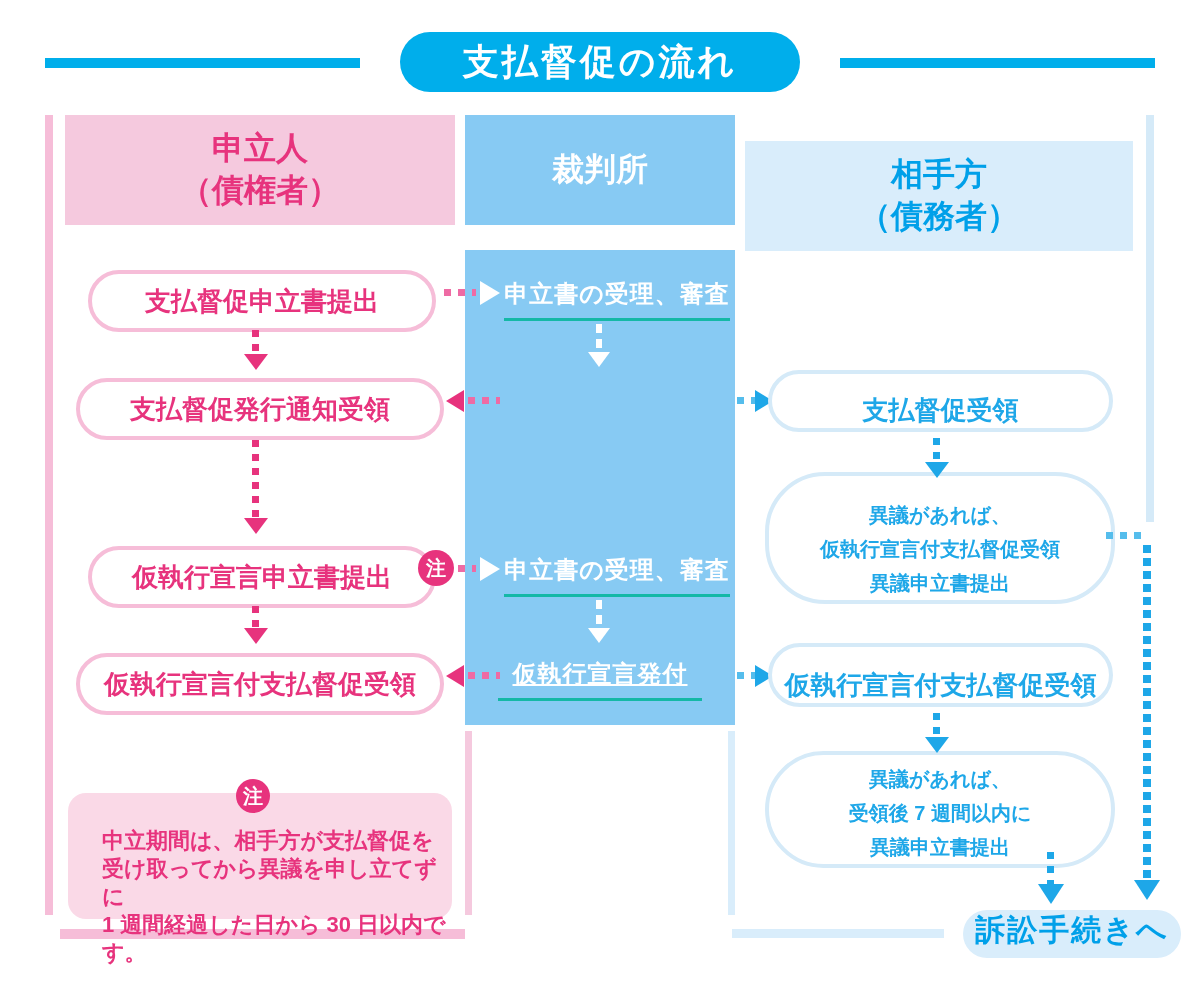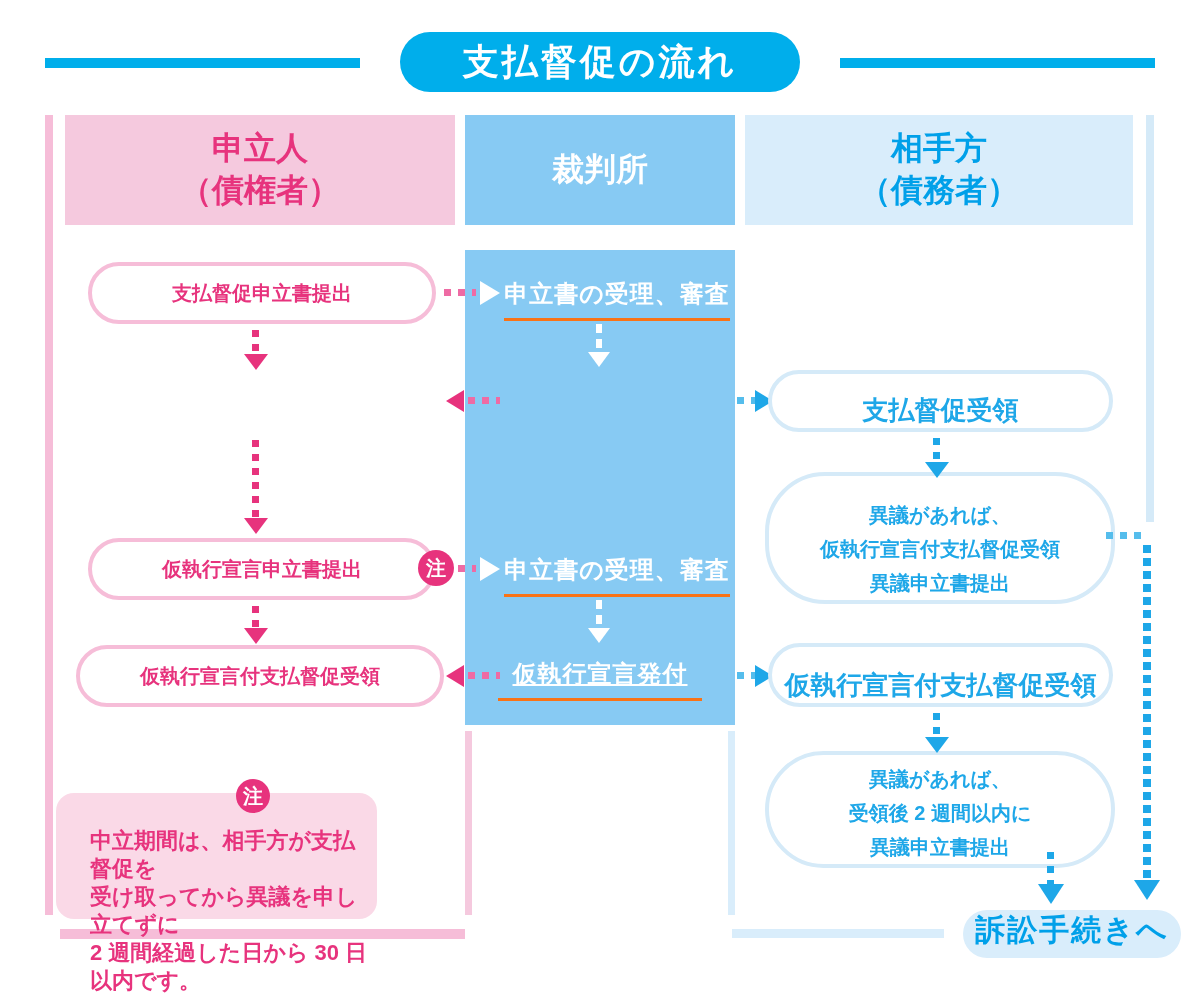--- a/index.html
+++ b/index.html
@@ -22,39 +22,39 @@
   
   .title-bar{height:10px;background:var(--title-cyan);}
   .title-pill{background:var(--title-cyan);border-radius:32px;color:#fff;font-size:36px;
               display:flex;align-items:center;justify-content:center;letter-spacing:3px;}
 
   
   .col-header{display:flex;flex-direction:column;align-items:center;justify-content:center;
               font-size:32px;line-height:1.3;text-align:center;}
   .hdr-pink{background:var(--pale-pink);color:var(--deep-pink);}
   .hdr-blue{background:var(--court-blue);color:#fff;}
-  .hdr-pale{background:var(--pale-blue);color:var(--cyan-text);}
+  .hdr-pale{background:var(--pale-blue);color:var(--cyan-text);margin-top:26px;}
 
   
   .vbar-pink{width:8px;background:var(--light-pink);}
   .vbar-blue{width:8px;background:var(--pill-blue-border);}
   .hbar-pink{height:10px;background:var(--light-pink);}
   .hbar-blue{height:9px;background:var(--pale-blue);}
   .thinline-pink{width:7px;background:var(--pale-pink);}
   .thinline-blue{width:7px;background:var(--pale-blue);}
 
   
   .court-panel{background:var(--court-blue);}
-  .court-label{color:#fff;font-size:24px;text-align:center;border-bottom:3px solid #f97316;
+  .court-label{color:#fff;font-size:24px;text-align:center;border-bottom:3px solid #14b8a6;
                padding-bottom:8px;letter-spacing:1px;}
 
   
   .pill{background:#fff;display:flex;flex-direction:column;align-items:center;justify-content:center;
         text-align:center;box-sizing:border-box;}
-  .pill-pink{border:4px solid var(--light-pink);border-radius:34px;color:var(--deep-pink);font-size:20px;}
+  .pill-pink{border:4px solid var(--light-pink);border-radius:34px;color:var(--deep-pink);font-size:26px;margin-top:8px;}
   .pill-blue{border:4px solid var(--pill-blue-border);color:var(--cyan);font-size:26px;justify-content:flex-end;}
   .r34{border-radius:34px;} .r60{border-radius:60px;}
   .pill-blue .ln{line-height:34px;font-size:20px;}
 
   
   .note-box{background:var(--note-pink);border-radius:18px;color:var(--deep-pink);
             font-size:22px;line-height:28px;padding:34px 0 0 34px;box-sizing:border-box;}
   .badge{background:var(--deep-pink);color:#fff;border-radius:50%;display:flex;
          align-items:center;justify-content:center;font-size:20px;}
 
@@ -108,20 +108,23 @@
   <div class="abs court-panel" style="left:465px;top:250px;width:270px;height:475px;"></div>
   <div class="abs thinline-pink" style="left:465px;top:731px;height:184px;"></div>
   <div class="abs thinline-blue" style="left:728px;top:731px;height:184px;"></div>
 
   <div class="abs hbar-pink" style="left:60px;top:929px;width:405px;"></div>
   <div class="abs hbar-blue" style="left:732px;top:929px;width:212px;"></div>
 
   <div class="abs pill pill-pink" style="left:88px;top:262px;width:348px;height:62px;">
     <span>支払督促申立書提出</span>
   </div>
+  <div class="abs pill pill-pink" style="left:76px;top:370px;width:368px;height:62px;">
+    <span>支払督促発行通知受領</span>
+  </div>
   <div class="abs pill pill-pink" style="left:88px;top:538px;width:348px;height:62px;">
     <span>仮執行宣言申立書提出</span>
   </div>
   <div class="abs badge" style="left:418px;top:550px;width:36px;height:36px;">
     <span>注</span>
   </div>
   <div class="abs pill pill-pink" style="left:76px;top:645px;width:368px;height:62px;">
     <span>仮執行宣言付支払督促受領</span>
   </div>
 
@@ -162,42 +165,42 @@
   <div class="abs pill pill-blue r60" style="left:765px;top:472px;width:350px;height:132px;">
     <span class="ln">異議があれば、</span>
     <span class="ln">仮執行宣言付支払督促受領</span>
     <span class="ln">異議申立書提出</span>
   </div>
   <div class="abs pill pill-blue r34" style="left:768px;top:643px;width:345px;height:64px;">
     <span>仮執行宣言付支払督促受領</span>
   </div>
   <div class="abs pill pill-blue r60" style="left:765px;top:751px;width:350px;height:117px;">
     <span class="ln">異議があれば、</span>
-    <span class="ln">受領後 2 週間以内に</span>
+    <span class="ln">受領後 7 週間以内に</span>
     <span class="ln">異議申立書提出</span>
   </div>
 
   <div class="abs dot-v-cyan" style="left:933px;top:438px;height:24px;"></div>
   <div class="abs tri tri-down-cyan" style="left:925px;top:462px;"></div>
   <div class="abs dot-v-cyan" style="left:933px;top:713px;height:24px;"></div>
   <div class="abs tri tri-down-cyan" style="left:925px;top:737px;"></div>
 
   <div class="abs dot-v-cyan" style="left:1047px;top:852px;height:32px;"></div>
   <div class="abs tri tri-down-cyan-big" style="left:1038px;top:884px;"></div>
 
   <div class="abs dot-h-cyan" style="left:1106px;top:532px;width:42px;"></div>
   <div class="abs dash-v-cyan" style="left:1143px;top:545px;height:335px;"></div>
   <div class="abs tri tri-down-cyan-big" style="left:1134px;top:880px;"></div>
 
   <div class="abs outcome" style="left:963px;top:910px;width:218px;height:48px;">
     <span>訴訟手続きへ</span>
   </div>
 
-  <div class="abs note-box" style="left:56px;top:793px;width:321px;height:126px;">
+  <div class="abs note-box" style="left:68px;top:793px;width:384px;height:126px;">
     <div>中立期間は、相手方が支払督促を</div>
     <div>受け取ってから異議を申し立てずに</div>
-    <div>2 週間経過した日から 30 日以内です。</div>
+    <div>1 週間経過した日から 30 日以内です。</div>
   </div>
   <div class="abs badge" style="left:236px;top:779px;width:34px;height:34px;">
     <span>注</span>
   </div>
 
 </div>
 
 </body></html>

